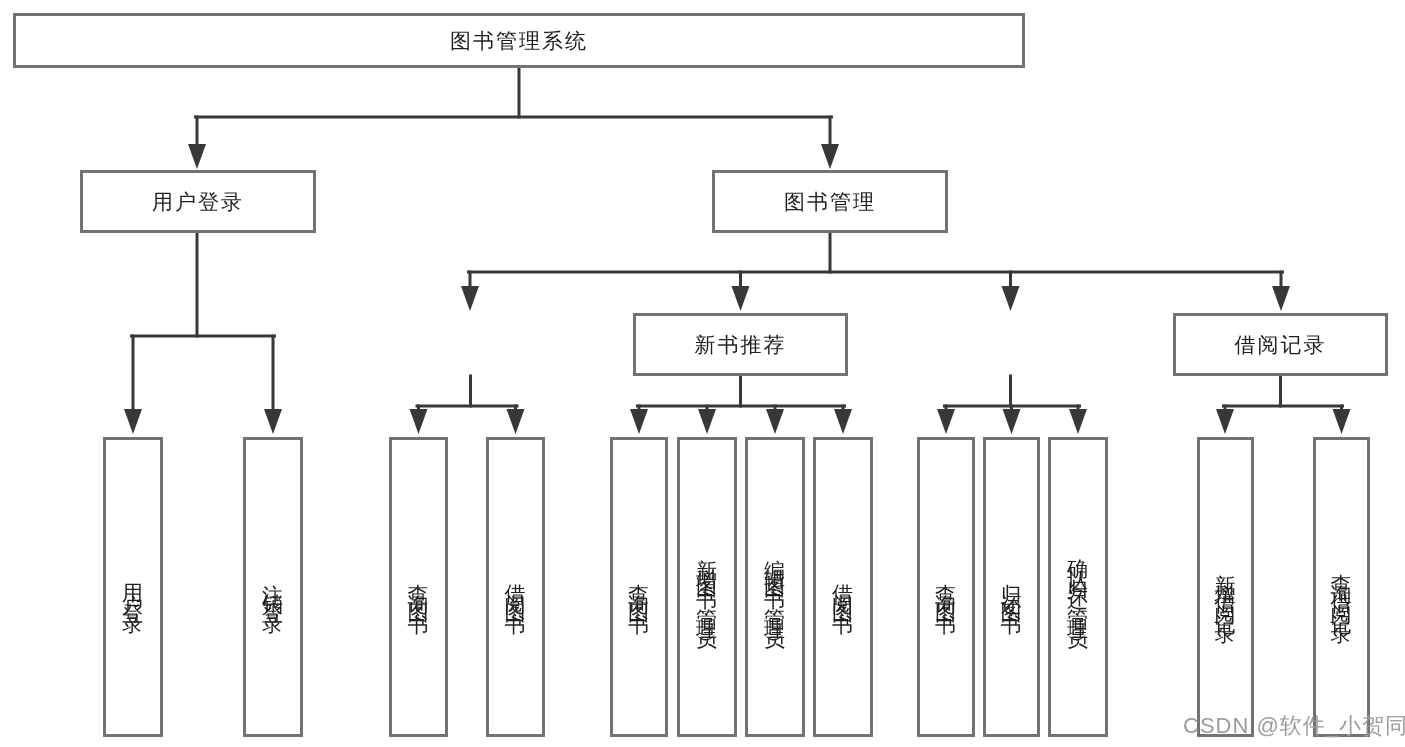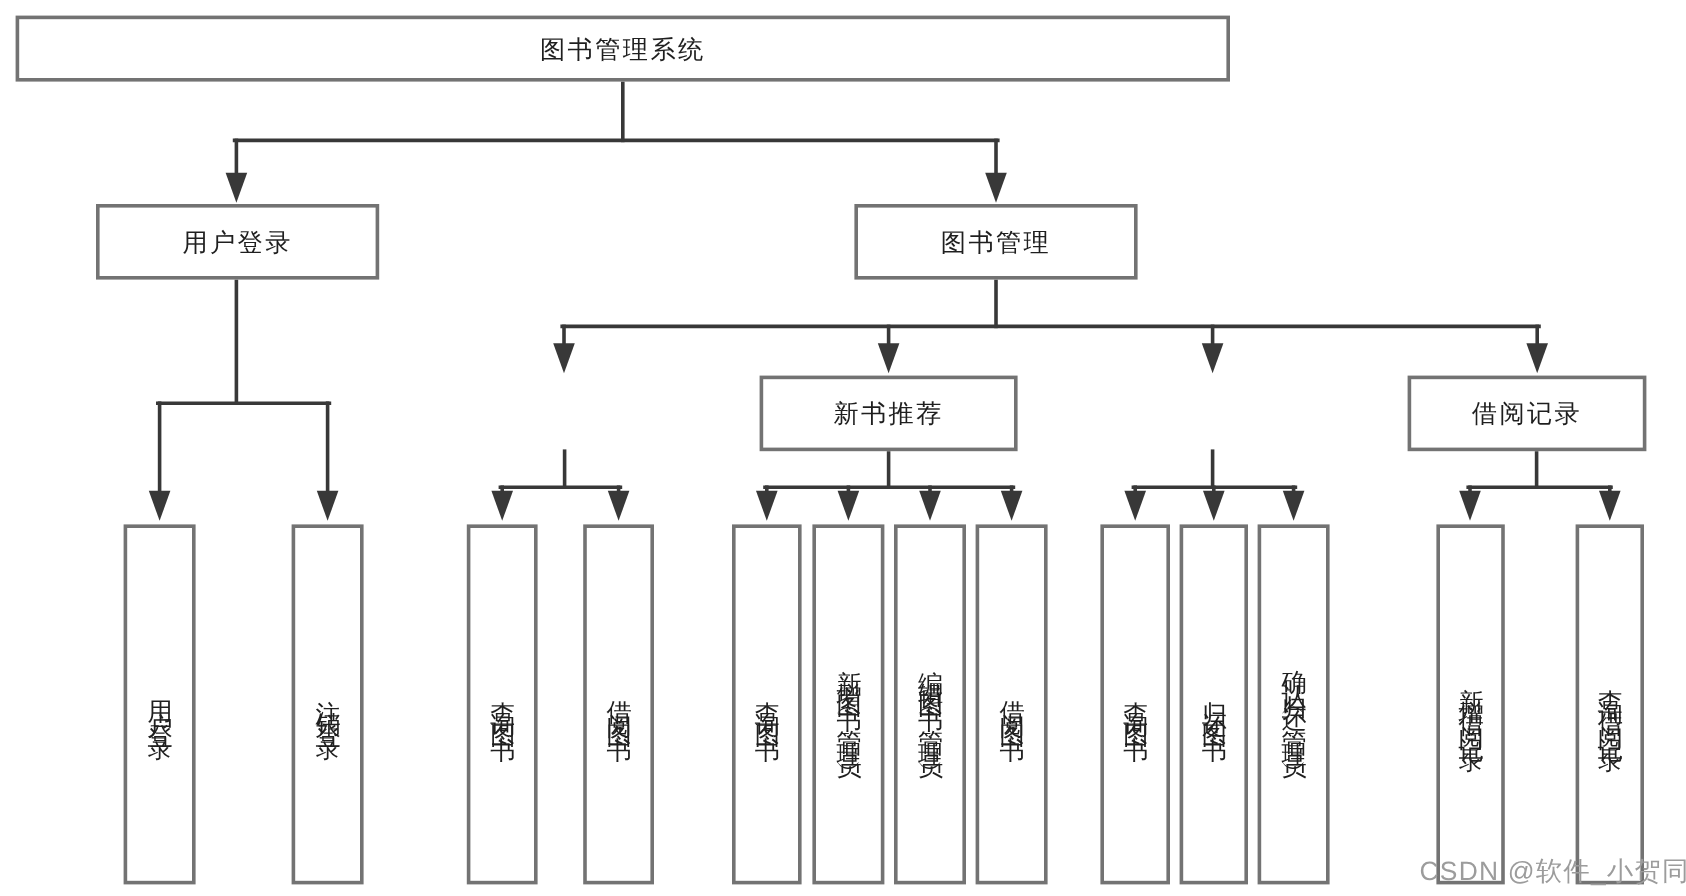--- a/index.html
+++ b/index.html
@@ -122,21 +122,21 @@
   <div class="box" style="left:80px;top:170px;width:236px;height:63px;">
     <span>用户登录</span>
   </div>
   <div class="box" style="left:712px;top:170px;width:236px;height:63px;">
     <span>图书管理</span>
   </div>
 
   <div class="box" style="left:633px;top:313px;width:215px;height:63px;">
     <span>新书推荐</span>
   </div>
-  <div class="box" style="left:1173px;top:313px;width:199px;height:63px;">
+  <div class="box" style="left:1173px;top:313px;width:215px;height:63px;">
     <span>借阅记录</span>
   </div>
 
   <div class="box leaf" style="left:103px;width:60px;">
     <span class="vtext">用户登录</span>
   </div>
   <div class="box leaf" style="left:243px;width:60px;">
     <span class="vtext">注销登录</span>
   </div>
 

